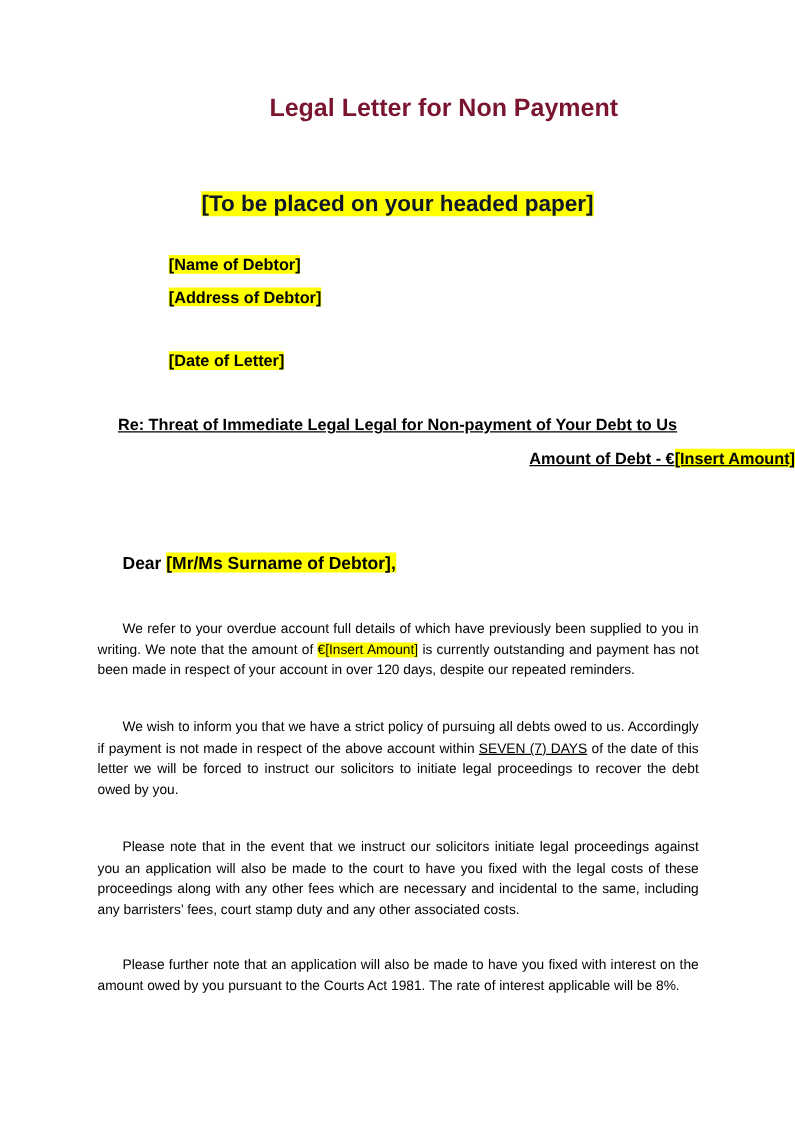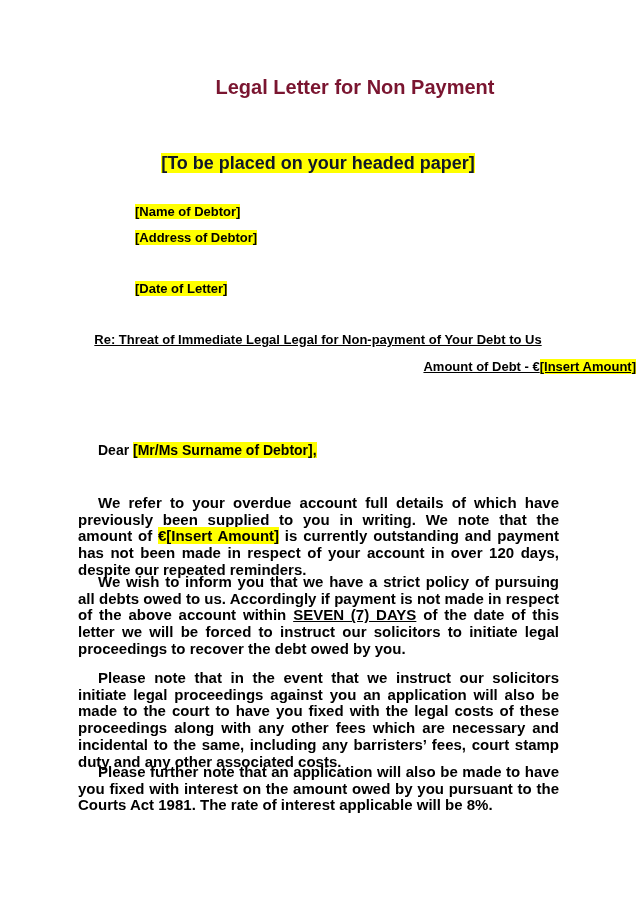--- a/index.html
+++ b/index.html
@@ -10,21 +10,21 @@
   .title { position: absolute; left: 0; width: 636px; top: 76px; text-align: center;
            font-size: 20px; font-weight: bold; color: #7a1530; padding-left: 37px; }
   .subtitle { position: absolute; left: 0; width: 636px; top: 124px; text-align: center;
               font-size: 20.5px; font-weight: bold; color: #7a1530; }
   .subnote { position: absolute; left: 0; width: 636px; top: 153px; text-align: center;
              font-size: 18px; font-weight: bold; color: #0f172a; }
   .addr { position: absolute; left: 98px; font-size: 13px; font-weight: bold; margin-left: 37px; }
   .re { position: absolute; left: 0; width: 636px; text-align: center; font-size: 13px;
         font-weight: bold; text-decoration: underline; }
   .dear { position: absolute; left: 98px; top: 442px; font-size: 14px; font-weight: bold; }
-  .para { position: absolute; left: 78px; width: 481px; font-size: 15px; font-weight: bold;
+  .para { position: absolute; left: 78px; width: 481px; font-size: 11px; font-weight: normal;
           line-height: 16.7px; text-align: justify; text-indent: 20px; }
   .u { text-decoration: underline; }
 </style>
 </head>
 <body>
 
 <div class="page">
 
   <div class="title">Legal Letter  for Non Payment</div>
 

